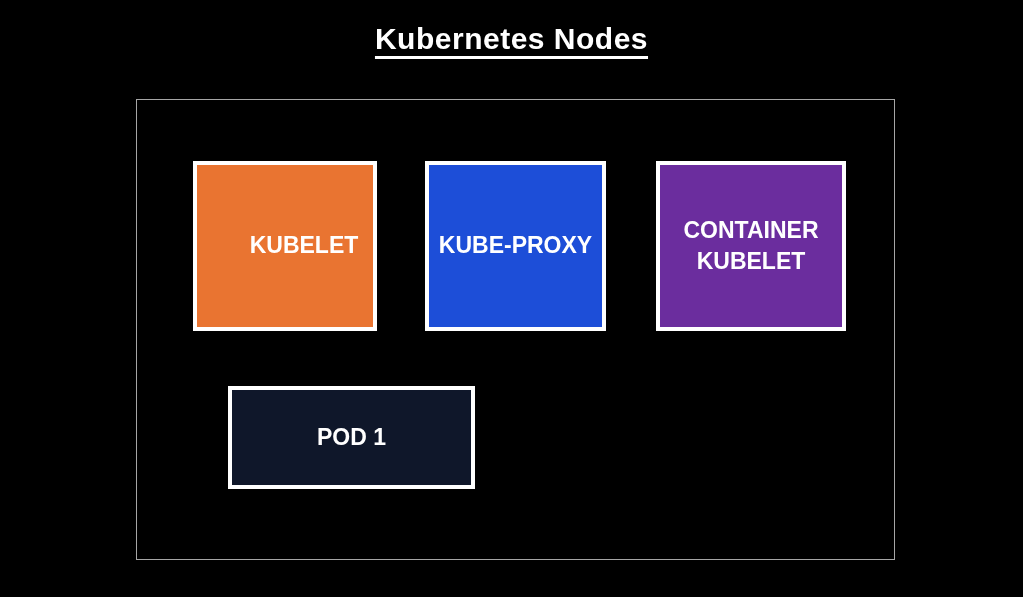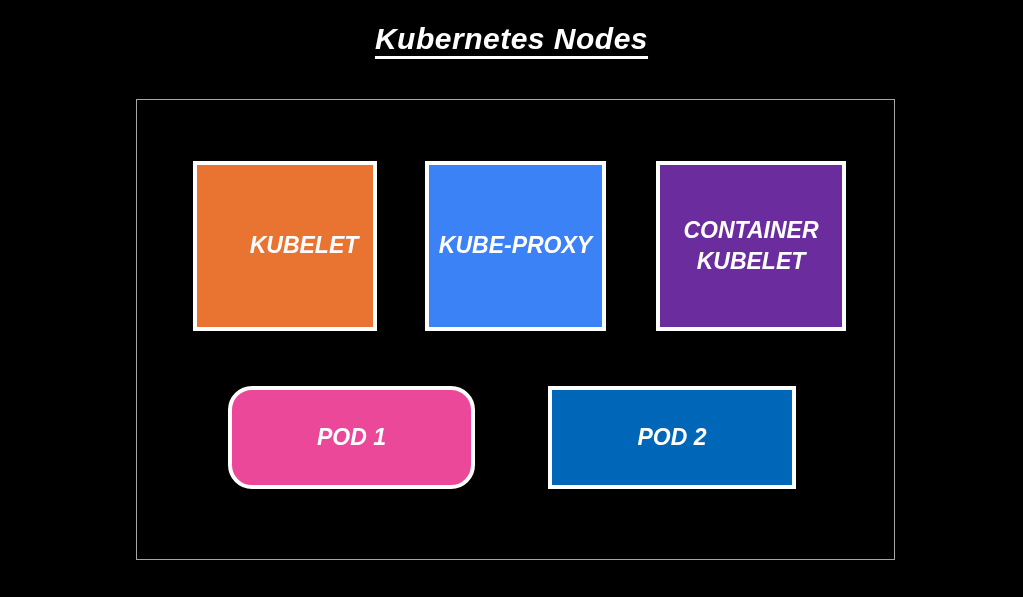--- a/index.html
+++ b/index.html
@@ -7,21 +7,20 @@
     padding: 0;
     background: #000000;
   }
   .canvas {
     position: relative;
     width: 1023px;
     height: 597px;
     background: #000000;
     overflow: hidden;
     font-family: "Liberation Sans", "DejaVu Sans", sans-serif;
-    font-style: italic;
   }
   .diagram-title {
     position: absolute;
     top: 22px;
     left: 0;
     width: 100%;
     text-align: center;
     color: #ffffff;
     font-size: 30px;
     font-weight: bold;
@@ -68,30 +67,27 @@
 <div class="canvas">
 
   <div class="diagram-title">Kubernetes Nodes</div>
 
   <div class="node-frame">
 
     <div class="box kubelet" style="background-color: rgb(233, 116, 49);">
       <span>KUBELET</span>
     </div>
 
-    <div class="box kube-proxy" style="background-color: #3b82f6;">
+    <div class="box kube-proxy" style="background-color: #1d4ed8;">
       <span>KUBE-PROXY</span>
     </div>
 
     <div class="box container-engine" style="background-color: rgb(107, 45, 158);">
       <span>CONTAINER KUBELET</span>
     </div>
 
-    <div class="box pod-1" style="background-color: #ec4899; border-radius: 24px;">
+    <div class="box pod-1" style="background-color: #0f172a;">
       <span>POD 1</span>
     </div>
 
-    <div class="box pod-2" style="background-color: rgb(0, 103, 184);">
-      <span>POD 2</span>
-    </div>
 
   </div>
 </div>
 
 </body></html>

